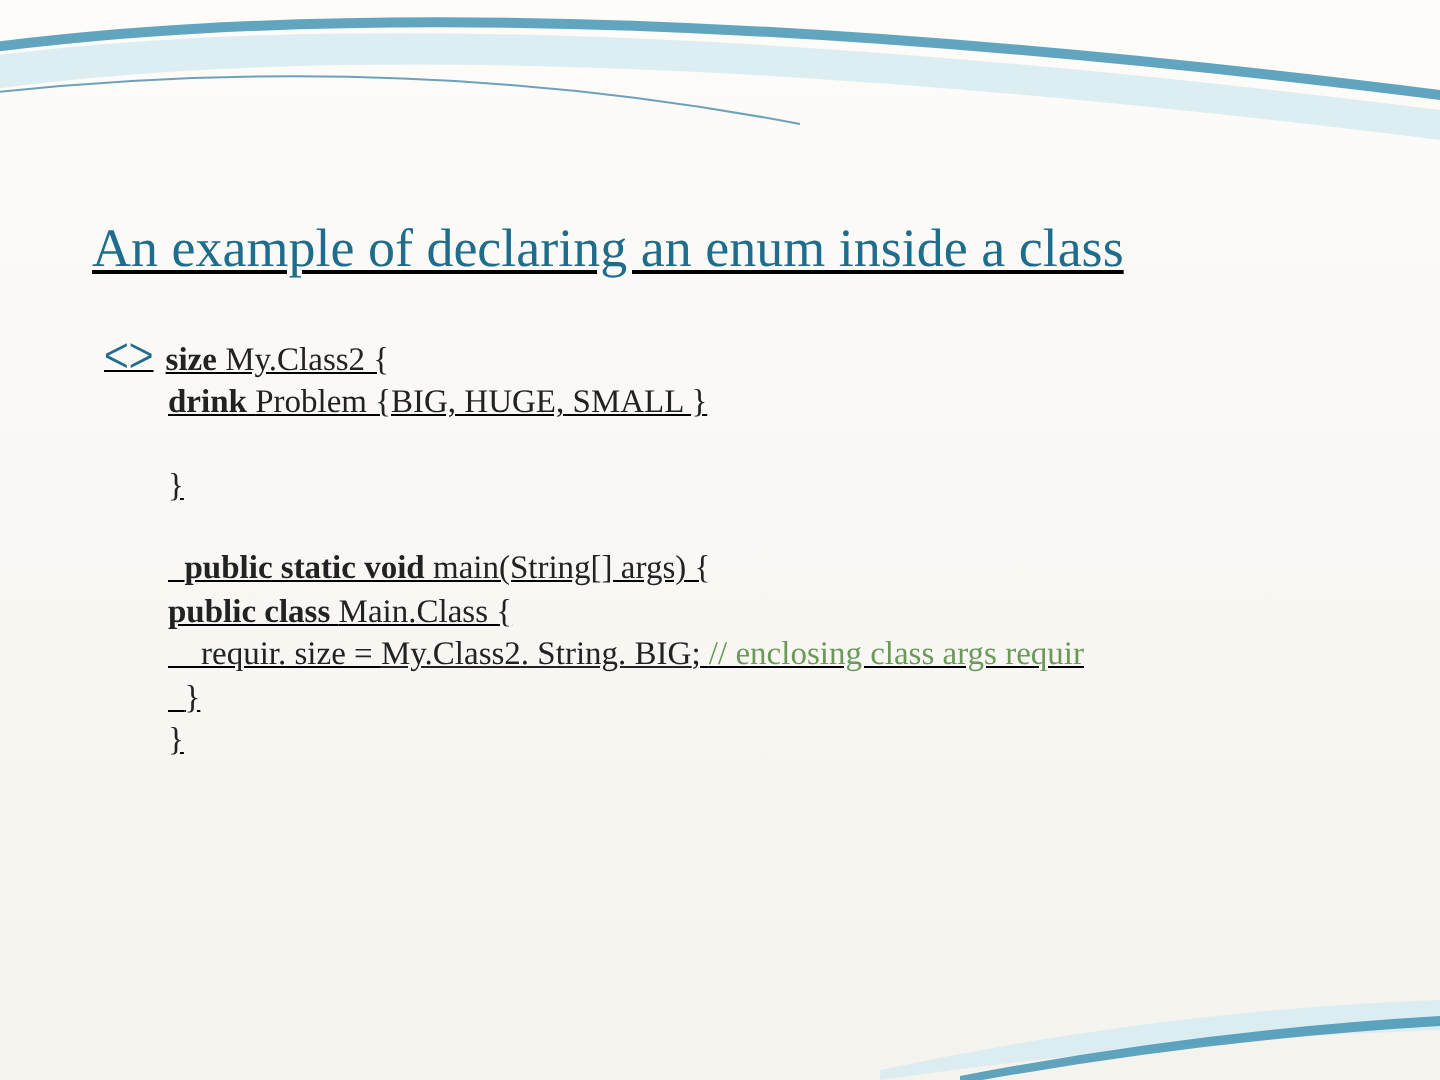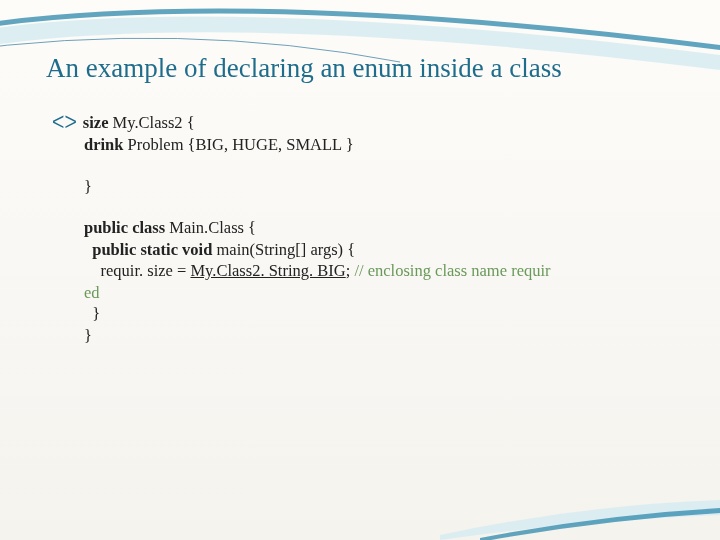--- a/index.html
+++ b/index.html
@@ -2,24 +2,24 @@
 <html><head>
   <meta charset="utf-8">
   <style>
     * { margin: 0; padding: 0; box-sizing: border-box; }
     body { width: 720px; height: 540px; font-family: Georgia, 'Times New Roman', serif; background: #f2f0eb; position: relative; overflow: hidden; }
     .slide { width: 100%; height: 100%; background: linear-gradient(to bottom, #fdfcf9 0%, #f5f3ee 100%); position: relative; }
     .swoosh-top { position: absolute; top: 0; left: 0; width: 100%; height: 80px; overflow: hidden; }
     .swoosh-top svg { width: 100%; height: 100%; }
     .swoosh-bottom { position: absolute; bottom: 0; right: 0; width: 280px; height: 60px; overflow: hidden; }
     .swoosh-bottom svg { width: 100%; height: 100%; }
-    .content { position: relative; padding: 52px 40px 40px 40px; }
+    .content { position: relative; padding: 108px 40px 40px 40px; text-decoration: underline; }
     .title { font-size: 27px; color: #1f6d8c; font-weight: normal; margin-bottom: 28px; padding-left: 6px; line-height: 1.2; }
     .body { font-size: 16.5px; color: #222; line-height: 1.3; padding-left: 12px; }
-    .bullet-row { display: flex; align-items: flex-start; }
+    .bullet-row { display: flex; align-items: center; }
     .bullet-icon { color: #1f6d8c; font-size: 17px; margin-right: 6px; font-family: serif; }
     .bold { font-weight: bold; }
     .indent1 { padding-left: 32px; }
     .indent2 { padding-left: 36px; }
     .blank-line { height: 20px; }
     .comment { color: #6a995a; }
   </style>
 </head>
 <body>
 
@@ -47,29 +47,28 @@
         <span class="bold">drink </span><span>Problem {BIG, HUGE, SMALL }</span>
       </div>
 
       <div class="blank-line"></div>
 
       <div class="indent1">}</div>
 
       <div class="blank-line"></div>
 
       <div class="indent1">
+        &nbsp;&nbsp;<span class="bold">public static void </span><span>main(String[] args) {</span>
+      </div>
+      <div class="indent1">
         <span class="bold">public class </span><span>Main.Class {</span>
       </div>
       <div class="indent1">
-        &nbsp;&nbsp;<span class="bold">public static void </span><span>main(String[] args) {</span>
+        &nbsp;&nbsp;&nbsp;&nbsp;<span>requir. size = </span><span style="text-decoration: underline;">My.Class2. String. BIG</span><span>;   </span><span class="comment">// enclosing class args requir</span>
       </div>
-      <div class="indent1">
-        &nbsp;&nbsp;&nbsp;&nbsp;<span>requir. size = </span><span style="text-decoration: underline;">My.Class2. String. BIG</span><span>;   </span><span class="comment">// enclosing class name requir</span>
-      </div>
-      <div class="indent1 comment">ed</div>
       <div class="indent1">&nbsp;&nbsp;<span>}</span></div>
       <div class="indent1">}</div>
     </div>
   </div>
 
   <div class="swoosh-bottom">
     <svg viewBox="0 0 280 60" preserveAspectRatio="none">
       <path d="M 0 55 Q 140 25 280 20 L 280 35 Q 140 40 0 60 Z" fill="#d9ecf2" opacity="0.9"></path>
       <path d="M 40 58 Q 160 35 280 28 L 280 33 Q 160 40 40 62 Z" fill="#3a8fb0" opacity="0.8"></path>
     </svg>

